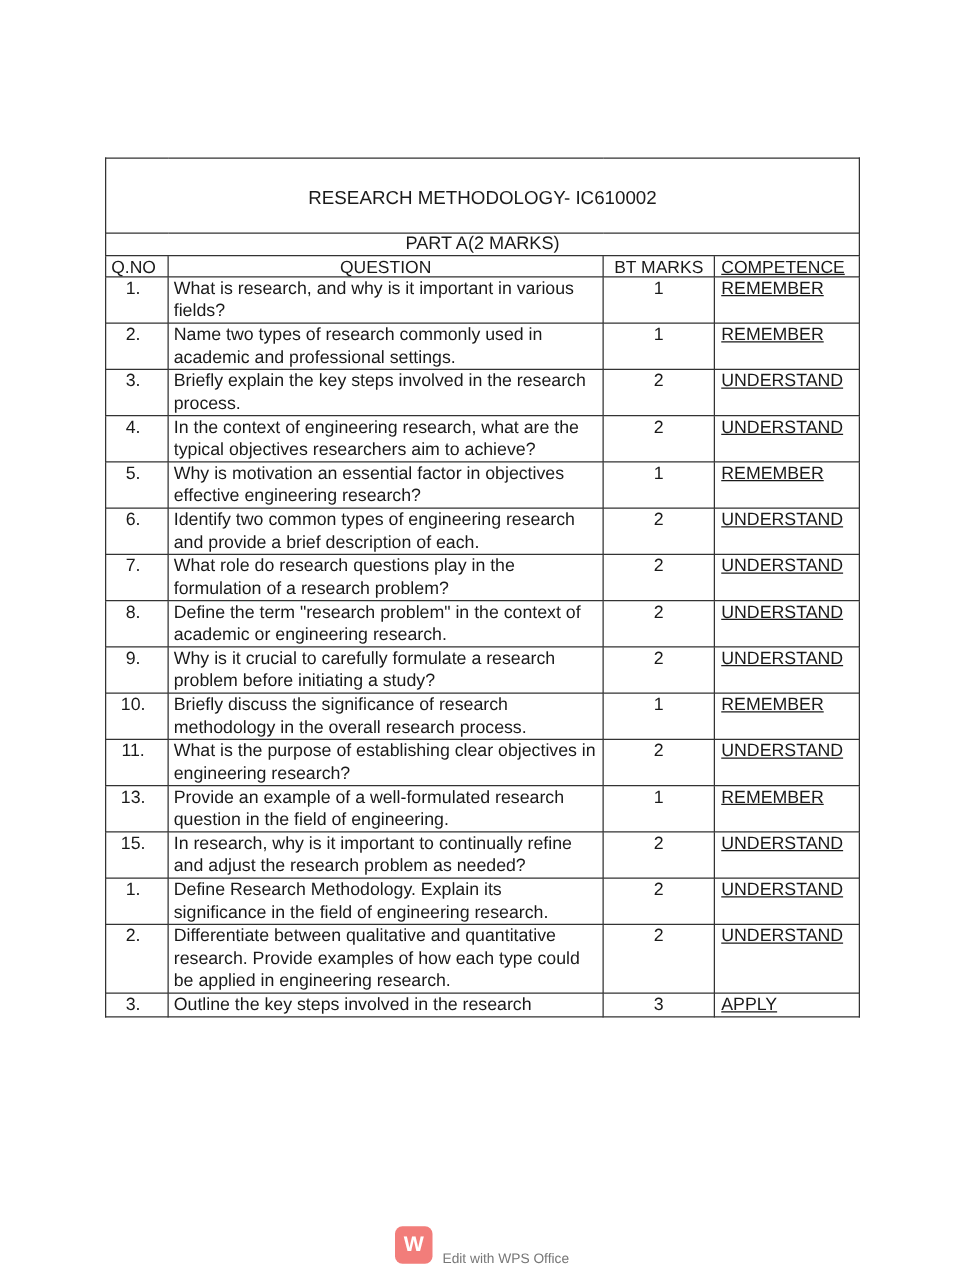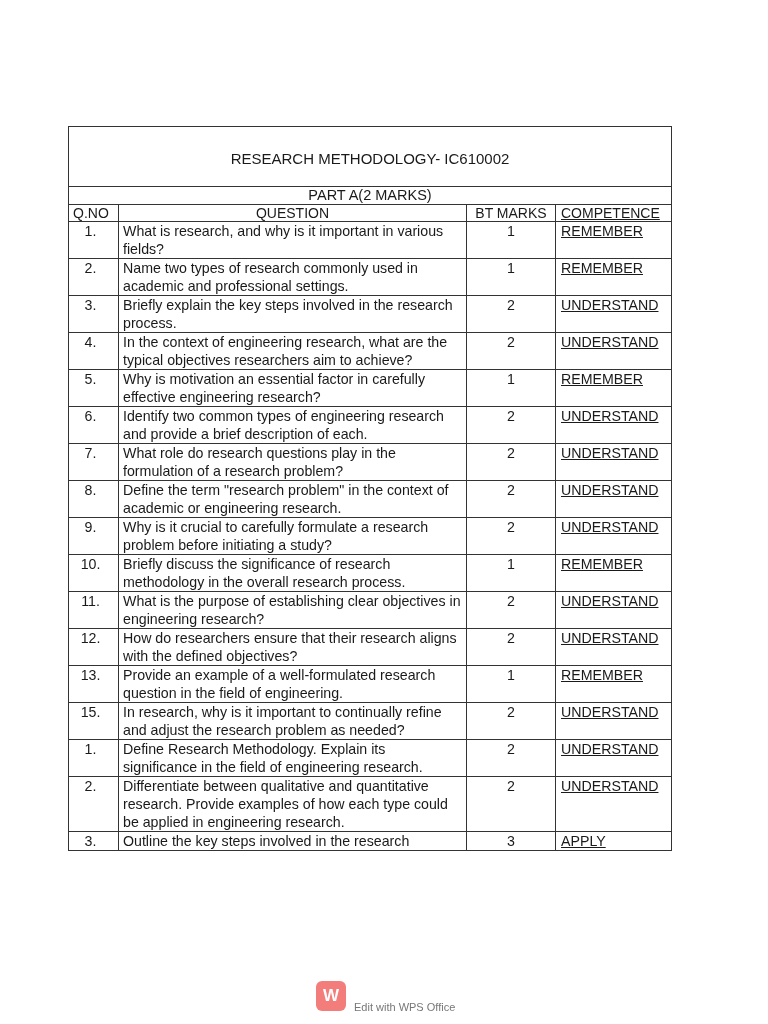--- a/index.html
+++ b/index.html
@@ -1,18 +1,18 @@
 <!DOCTYPE html>
 <html><head>
 <meta charset="utf-8">
 <style>
   html, body { margin:0; padding:0; background:#ffffff; }
   body { width:768px; height:1024px; position:relative; overflow:hidden;
          font-family:"Liberation Sans", sans-serif; color:#1a1a1a; }
-  .page { position:absolute; left:68px; top:126px; width:603px; }
+  .page { position:absolute; left:84px; top:126px; width:603px; }
   table { border-collapse:collapse; width:603px; table-layout:fixed; font-size:14.2px; line-height:18px; }
   td { border:1px solid #333; padding:0 4px; vertical-align:top; }
   .title td { height:55px; text-align:center; vertical-align:middle; font-size:15px; padding-top:4px; }
   .center-row td { text-align:center; height:17px; line-height:17px; font-size:14.5px; }
   .hdr td { height:16px; line-height:16px; font-size:14px; }
   .hdr .q { text-align:center; }
   .qno { text-align:center; padding-right:10px; }
   .bt { text-align:center; }
   .comp { padding-left:5px;text-decoration:underline; }
   col.c1 { width:50px; } col.c2 { width:348px; } col.c3 { width:89px; } col.c4 { width:116px; }
@@ -64,21 +64,21 @@
           <td class="comp">UNDERSTAND</td>
         </tr>
         <tr>
           <td class="qno">4.</td>
           <td>In the context of engineering research, what are the typical objectives researchers aim to achieve?</td>
           <td class="bt">2</td>
           <td class="comp">UNDERSTAND</td>
         </tr>
         <tr>
           <td class="qno">5.</td>
-          <td>Why is motivation an essential factor in carefully effective engineering research?</td>
+          <td>Why is motivation an essential factor in objectives effective engineering research?</td>
           <td class="bt">1</td>
           <td class="comp">REMEMBER</td>
         </tr>
         <tr>
           <td class="qno">6.</td>
           <td>Identify two common types of engineering research and provide a brief description of each.</td>
           <td class="bt">2</td>
           <td class="comp">UNDERSTAND</td>
         </tr>
         <tr>
@@ -101,26 +101,20 @@
         </tr>
         <tr>
           <td class="qno">10.</td>
           <td>Briefly discuss the significance of research methodology in the overall research process.</td>
           <td class="bt">1</td>
           <td class="comp">REMEMBER</td>
         </tr>
         <tr>
           <td class="qno">11.</td>
           <td>What is the purpose of establishing clear objectives in engineering research?</td>
-          <td class="bt">2</td>
-          <td class="comp">UNDERSTAND</td>
-        </tr>
-        <tr>
-          <td class="qno">12.</td>
-          <td>How do researchers ensure that their research aligns with the defined objectives?</td>
           <td class="bt">2</td>
           <td class="comp">UNDERSTAND</td>
         </tr>
         <tr>
           <td class="qno">13.</td>
           <td>Provide an example of a well-formulated research question in the field of engineering.</td>
           <td class="bt">1</td>
           <td class="comp">REMEMBER</td>
         </tr>
         <tr>

